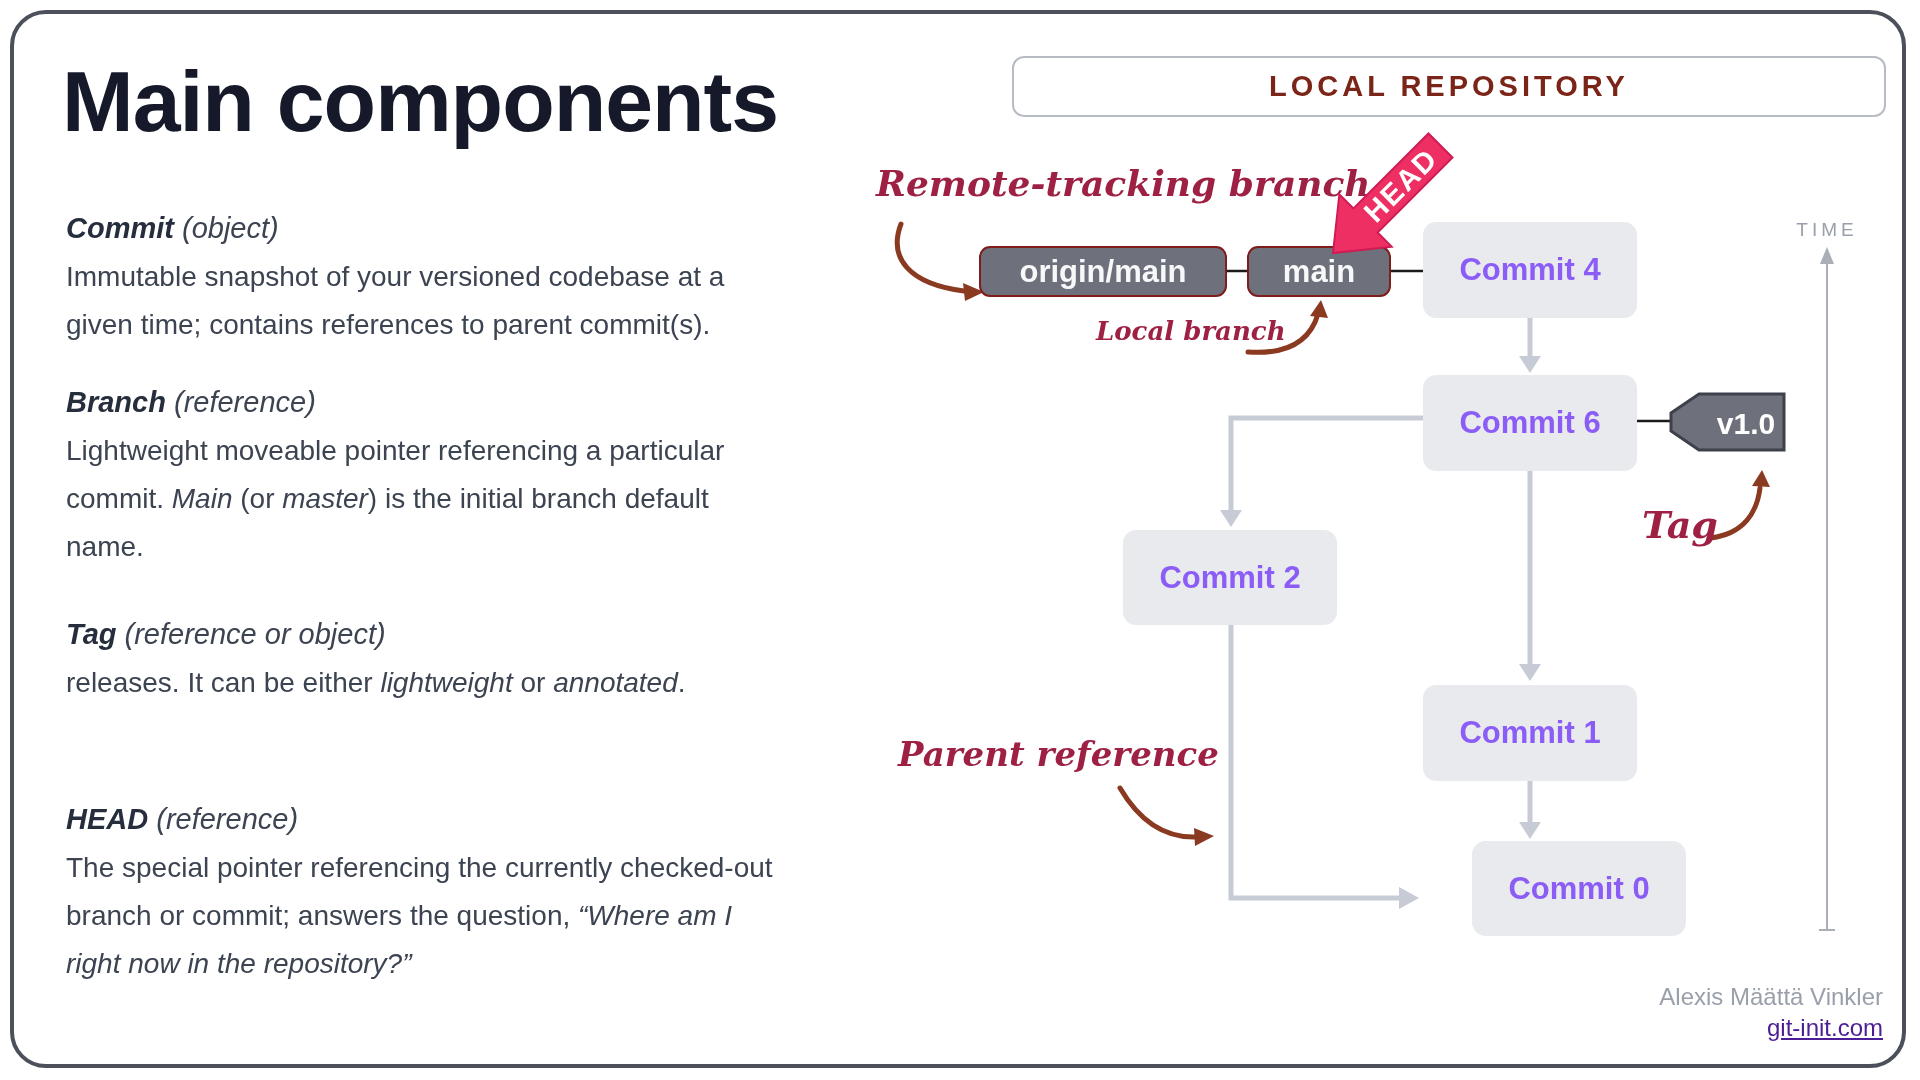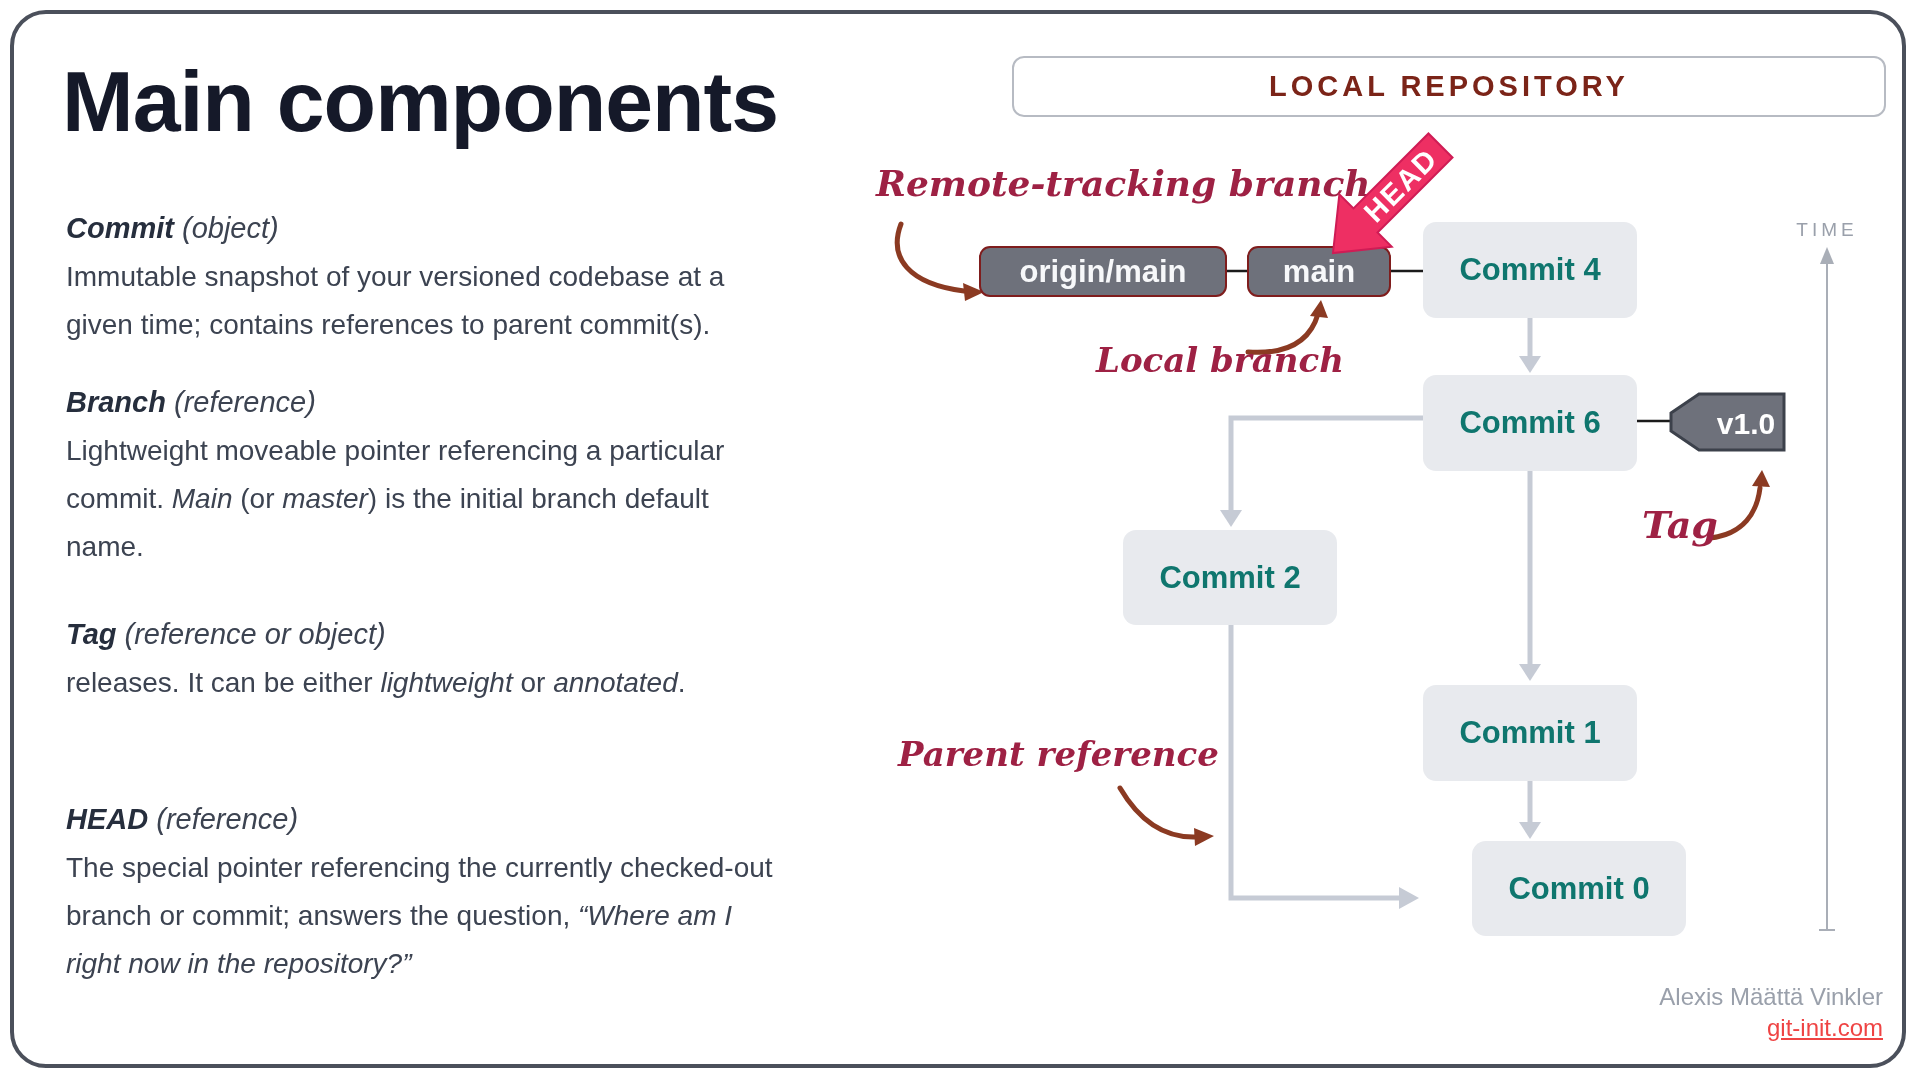--- a/index.html
+++ b/index.html
@@ -30,41 +30,41 @@
   .pill { position:absolute; height:51px; background:#6e717b; border:2px solid #7f1d1d;
           border-radius:11px; display:flex; align-items:center; justify-content:center;
           z-index:3; }
   .pill span { color:#f7f8fa; font-size:31px; font-weight:bold; }
   .pill-origin { left:979px; top:246px; width:248px; }
   .pill-main   { left:1247px; top:246px; width:144px; }
 
   
   .commit { position:absolute; width:214px; height:96px; background:#e8eaee; border-radius:13px;
             display:flex; align-items:center; justify-content:center; z-index:2; }
-  .commit span { font-size:31px; font-weight:bold; color:#0f766e; }
+  .commit span { font-size:31px; font-weight:bold; color:#8b5cf6; }
   .c4 { left:1423px; top:222px; }
   .c3 { left:1423px; top:375px; }
   .c2 { left:1123px; top:530px; height:95px; }
   .c1 { left:1423px; top:685px; }
   .c0 { left:1472px; top:841px; height:95px;border-radius:14px; }
 
   
   .note { position:absolute; font-family:"DejaVu Serif", serif; font-style:italic; font-weight:bold;
           color:#9e2144; white-space:nowrap; z-index:4; }
   .note-remote { left:876px;  top:162px; font-size:36px; }
-  .note-local  { left:1096px; top:340px; font-size:34px; }
+  .note-local  { left:1096px; top:316px; font-size:26px; }
   .note-parent { left:898px;  top:734px; font-size:34px; }
   .note-tag    { left:1642px; top:502px; font-size:38px; }
 
   
   .time-label { position:absolute; left:1777px; top:219px; width:100px; text-align:center;
                 font-size:19px; letter-spacing:4px; color:#9aa0ab; }
   .credits { position:absolute; right:37px; top:981px; text-align:right;
              font-size:24px; line-height:31px; color:#9aa0ab; }
-  .credits a { color:#ef4444; text-decoration:underline; }
+  .credits a { color:#4c1d95; text-decoration:underline; }
 
   svg.layer { position:absolute; left:0; top:0; z-index:1; }
   svg.top-layer { position:absolute; left:0; top:0; z-index:5; pointer-events:none; }
 </style>
 </head>
 <body>
 
 <div id="stage">
 
   <svg class="layer" width="1920" height="1080" viewBox="0 0 1920 1080">

